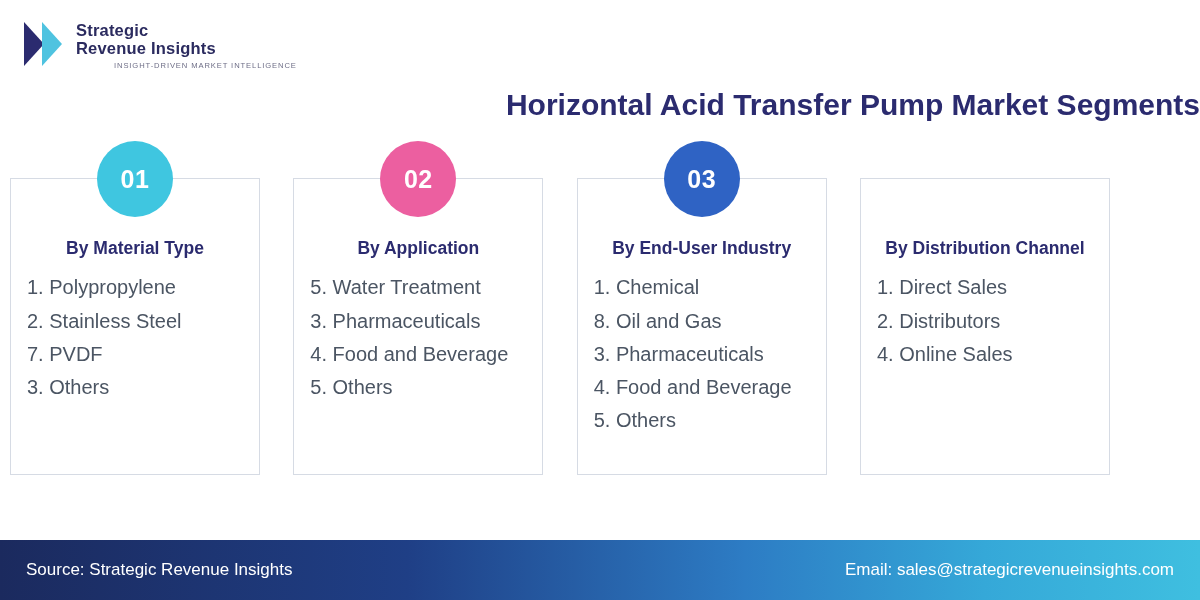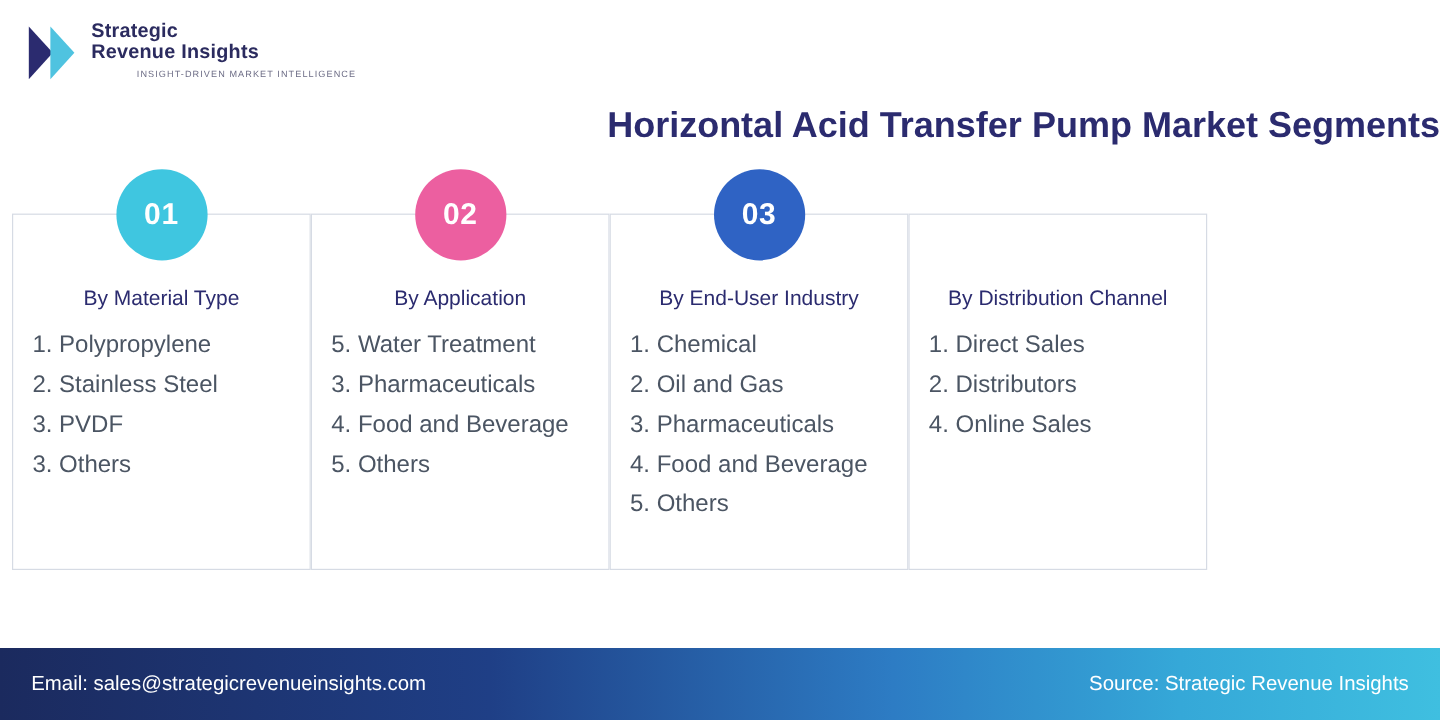--- a/index.html
+++ b/index.html
@@ -12,21 +12,21 @@
     position: relative;
     overflow: hidden;
   }
 
   
   .logo-block {
     position: absolute;
     left: 22px;
     top: 18px;
     display: flex;
-    align-items: flex-start;
+    align-items: flex-end;
     gap: 10px;
   }
   .logo-mark {
     width: 44px;
     height: 52px;
     position: relative;
     flex: 0 0 auto;
   }
   .logo-text { line-height: 1.05; }
   .logo-line1, .logo-line2 {
@@ -52,21 +52,21 @@
     font-size: 30px;
     font-weight: bold;
     color: #2b2b6f;
   }
 
   
   .cards {
     position: absolute;
     left: 10px;
     top: 178px;
-    width: 996px;
+    width: 1100px;
     display: flex;
     justify-content: space-between;
   }
   .card {
     width: 250px;
     min-height: 297px;
     border: 1px solid #d6dbe4;
     background: #ffffff;
     position: relative;
     padding: 58px 16px 18px 16px;
@@ -83,21 +83,21 @@
     font-size: 25px;
     font-weight: bold;
     display: flex;
     align-items: center;
     justify-content: center;
     letter-spacing: .5px;
   }
   .card-title {
     text-align: center;
     font-size: 17.5px;
-    font-weight: normal;
+    font-weight: bold;
     color: #2b2b6f;
     line-height: 1.28;
     margin-bottom: 12px;
   }
   .card-list {
     margin: 0;
     padding: 0;
     list-style: none;
   }
   .card-list li {
@@ -142,55 +142,55 @@
 <div class="page-title">Horizontal Acid Transfer Pump Market Segments</div>
 
 <div class="cards">
 
   <div class="card">
     <div class="badge" style="background: rgb(63, 198, 224);">01</div>
     <div class="card-title">By Material Type</div>
     <ul class="card-list">
       <li>1. Polypropylene</li>
       <li>2. Stainless Steel</li>
-      <li>3. PVDF</li>
+      <li>7. PVDF</li>
       <li>3. Others</li>
     </ul>
   </div>
 
   <div class="card">
     <div class="badge" style="background: rgb(236, 95, 160);">02</div>
     <div class="card-title">By Application</div>
     <ul class="card-list">
       <li>5. Water Treatment</li>
       <li>3. Pharmaceuticals</li>
       <li>4. Food and Beverage</li>
       <li>5. Others</li>
     </ul>
   </div>
 
   <div class="card">
     <div class="badge" style="background: rgb(47, 99, 196);">03</div>
     <div class="card-title">By End-User Industry</div>
     <ul class="card-list">
       <li>1. Chemical</li>
-      <li>2. Oil and Gas</li>
+      <li>8. Oil and Gas</li>
       <li>3. Pharmaceuticals</li>
       <li>4. Food and Beverage</li>
       <li>5. Others</li>
     </ul>
   </div>
 
   <div class="card">
     <div class="card-title">By Distribution Channel</div>
     <ul class="card-list">
       <li>1. Direct Sales</li>
       <li>2. Distributors</li>
       <li>4. Online Sales</li>
     </ul>
   </div>
 
 </div>
 
 <div class="footer">
+  <span>Source: Strategic Revenue Insights</span>
   <span>Email: sales@strategicrevenueinsights.com</span>
-  <span>Source: Strategic Revenue Insights</span>
 </div>
 
 </body></html>

